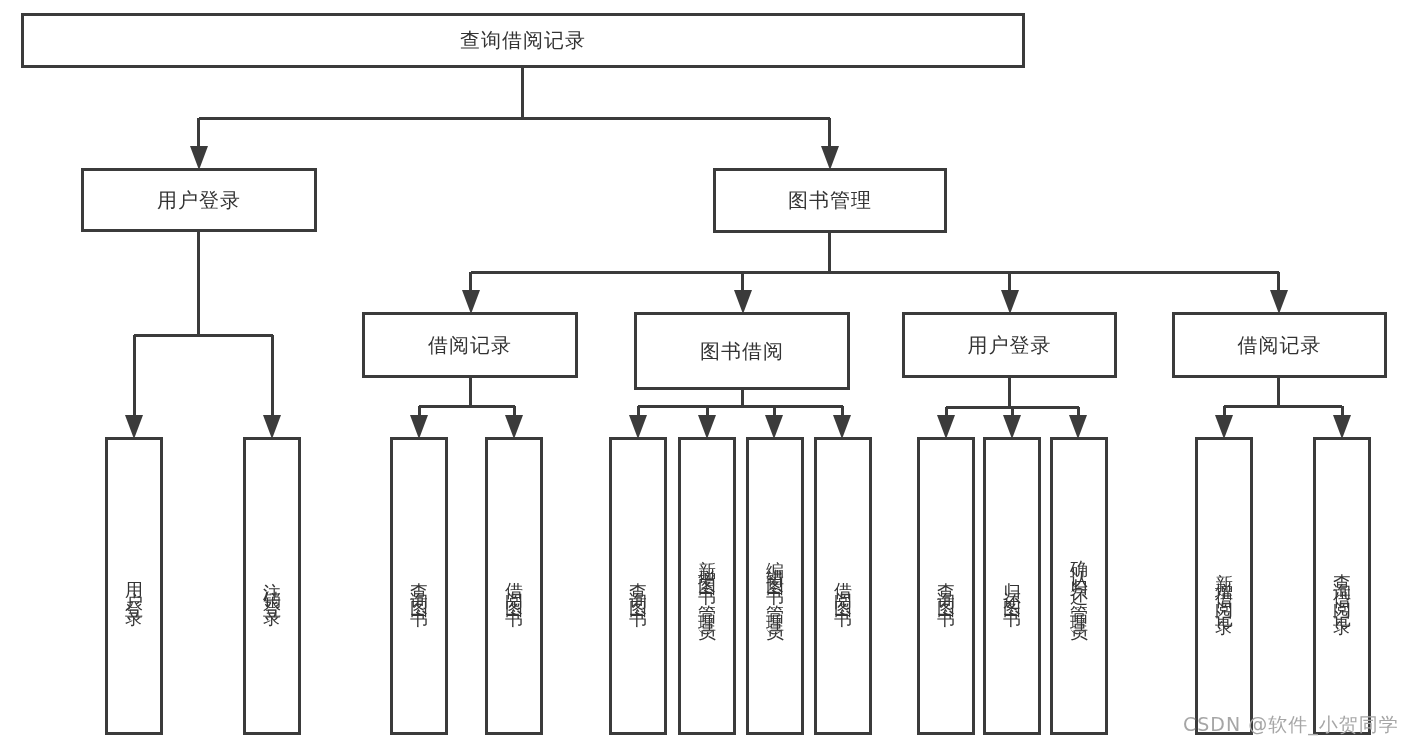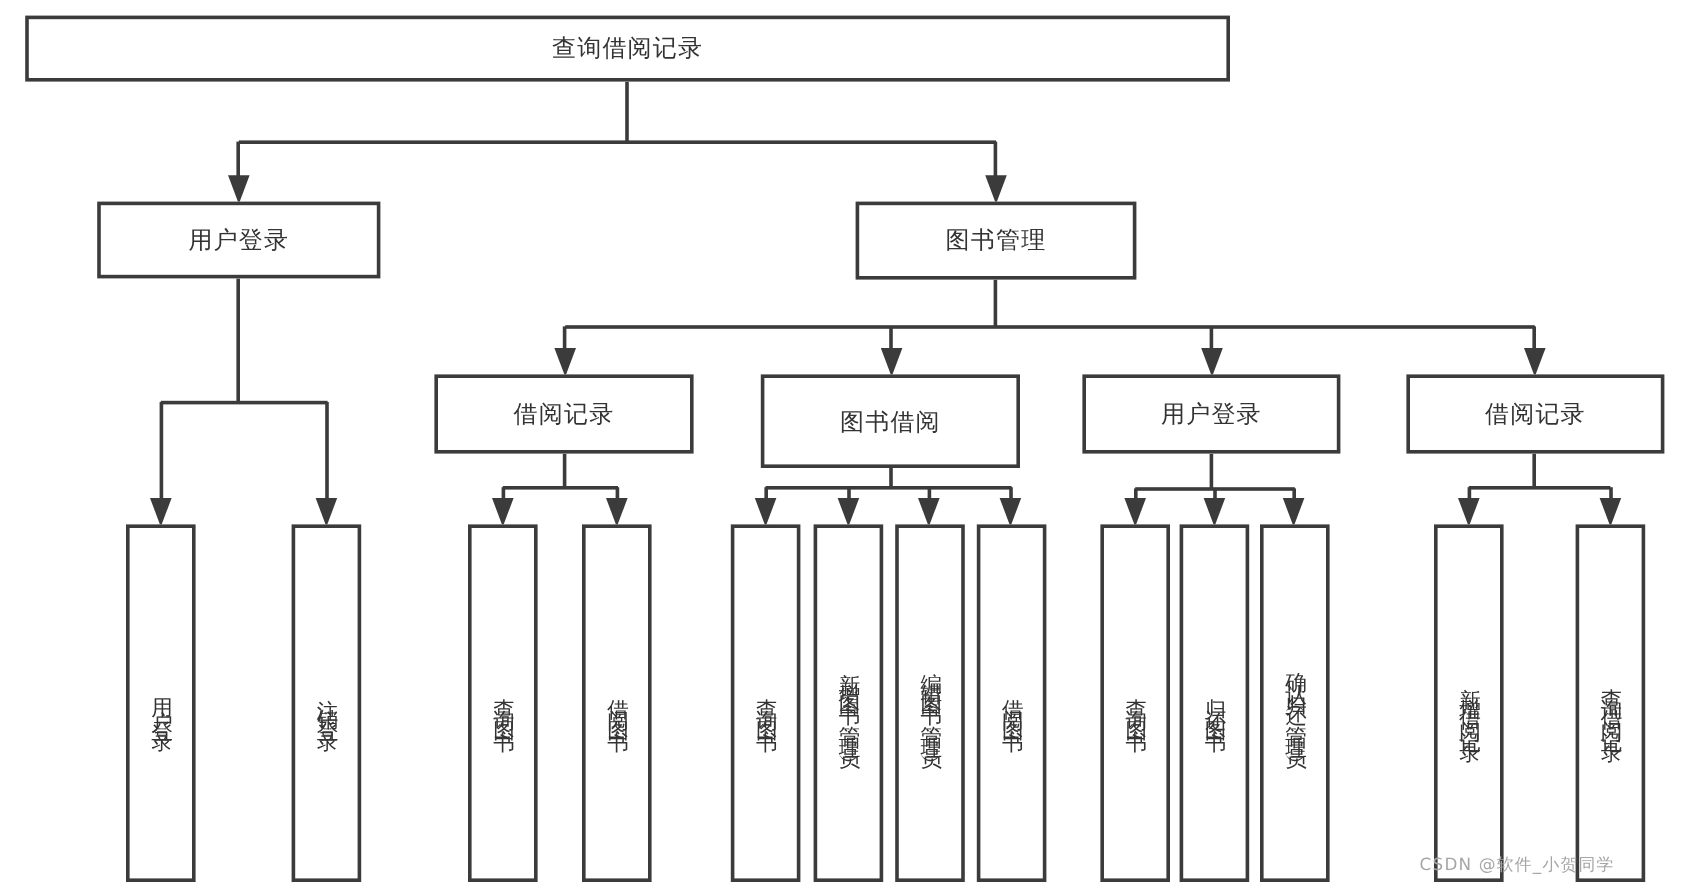--- a/index.html
+++ b/index.html
@@ -18,21 +18,21 @@
   }
   .vline { position:absolute; width:3px; background:#3b3b3b; z-index:1; }
   .hline { position:absolute; height:3px; background:#3b3b3b; z-index:1; }
   .arrowhead {
     position:absolute; width:0; height:0; z-index:1;
     border-left:9px solid transparent; border-right:9px solid transparent;
     border-top:24px solid #3b3b3b;
   }
   .watermark {
     position:absolute; left:1183px; top:712px; z-index:5;
-    color:#a6a6a6; font-size:14px; letter-spacing:1px; white-space:nowrap;
+    color:#a6a6a6; font-size:19px; letter-spacing:1px; white-space:nowrap;
   }
 </style>
 </head>
 <body>
 
 <div id="canvas">
 
   <div class="box" style="left:21px; top:13px; width:1004px; height:55px;">查询借阅记录</div>
 
   <div class="vline" style="left:521px; top:68px; height:50px;"></div>

